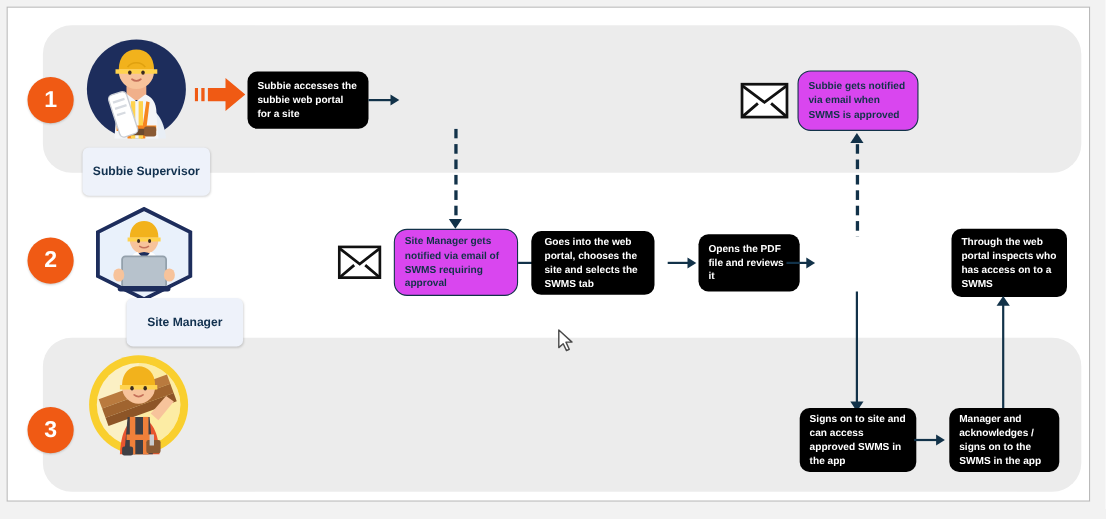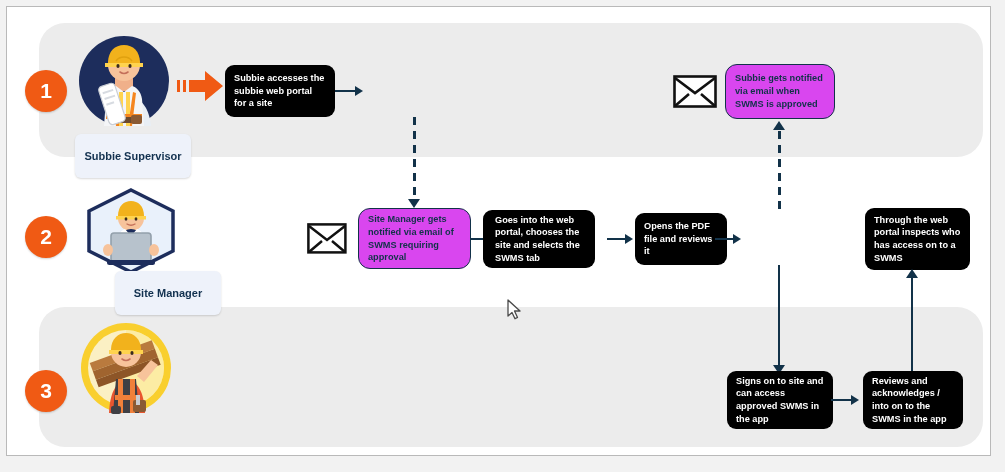--- a/index.html
+++ b/index.html
@@ -253,21 +253,21 @@
       <rect x="36" y="90" width="10" height="8" rx="2" fill="#3f3f44"></rect>
     </svg>
   </div>
   <div class="role-label" style="left:74px;top:414px;width:92px;margin-top:36px;">Worker</div>
 
   <div class="node dark" style="left:720px;top:364px;width:106px;height:58px;">Signs on to site and can access approved SWMS in the app</div>
 
   <div class="conn h-line" style="left:824px;top:392px;width:22px;"></div>
   <div class="arrow-r" style="left:844px;top:388px;"></div>
 
-  <div class="node dark" style="left:856px;top:364px;width:100px;height:58px;">Reviews and acknowledges / into on to the SWMS in the app</div>
+  <div class="node dark" style="left:856px;top:364px;width:100px;height:58px;">Manager and acknowledges / signs on to the SWMS in the app</div>
 
   <div id="cursor">
     <svg width="15" height="21" viewBox="0 0 15 21">
       <path d="M1 1l12 11h-5.5l3 6.5-2.5 1.2L5 13.5 1 17z" fill="#ffffff" stroke="#4a4a4a" stroke-width="1.3" stroke-linejoin="round"></path>
     </svg>
   </div>
 
 </div>
 
 </body></html>

